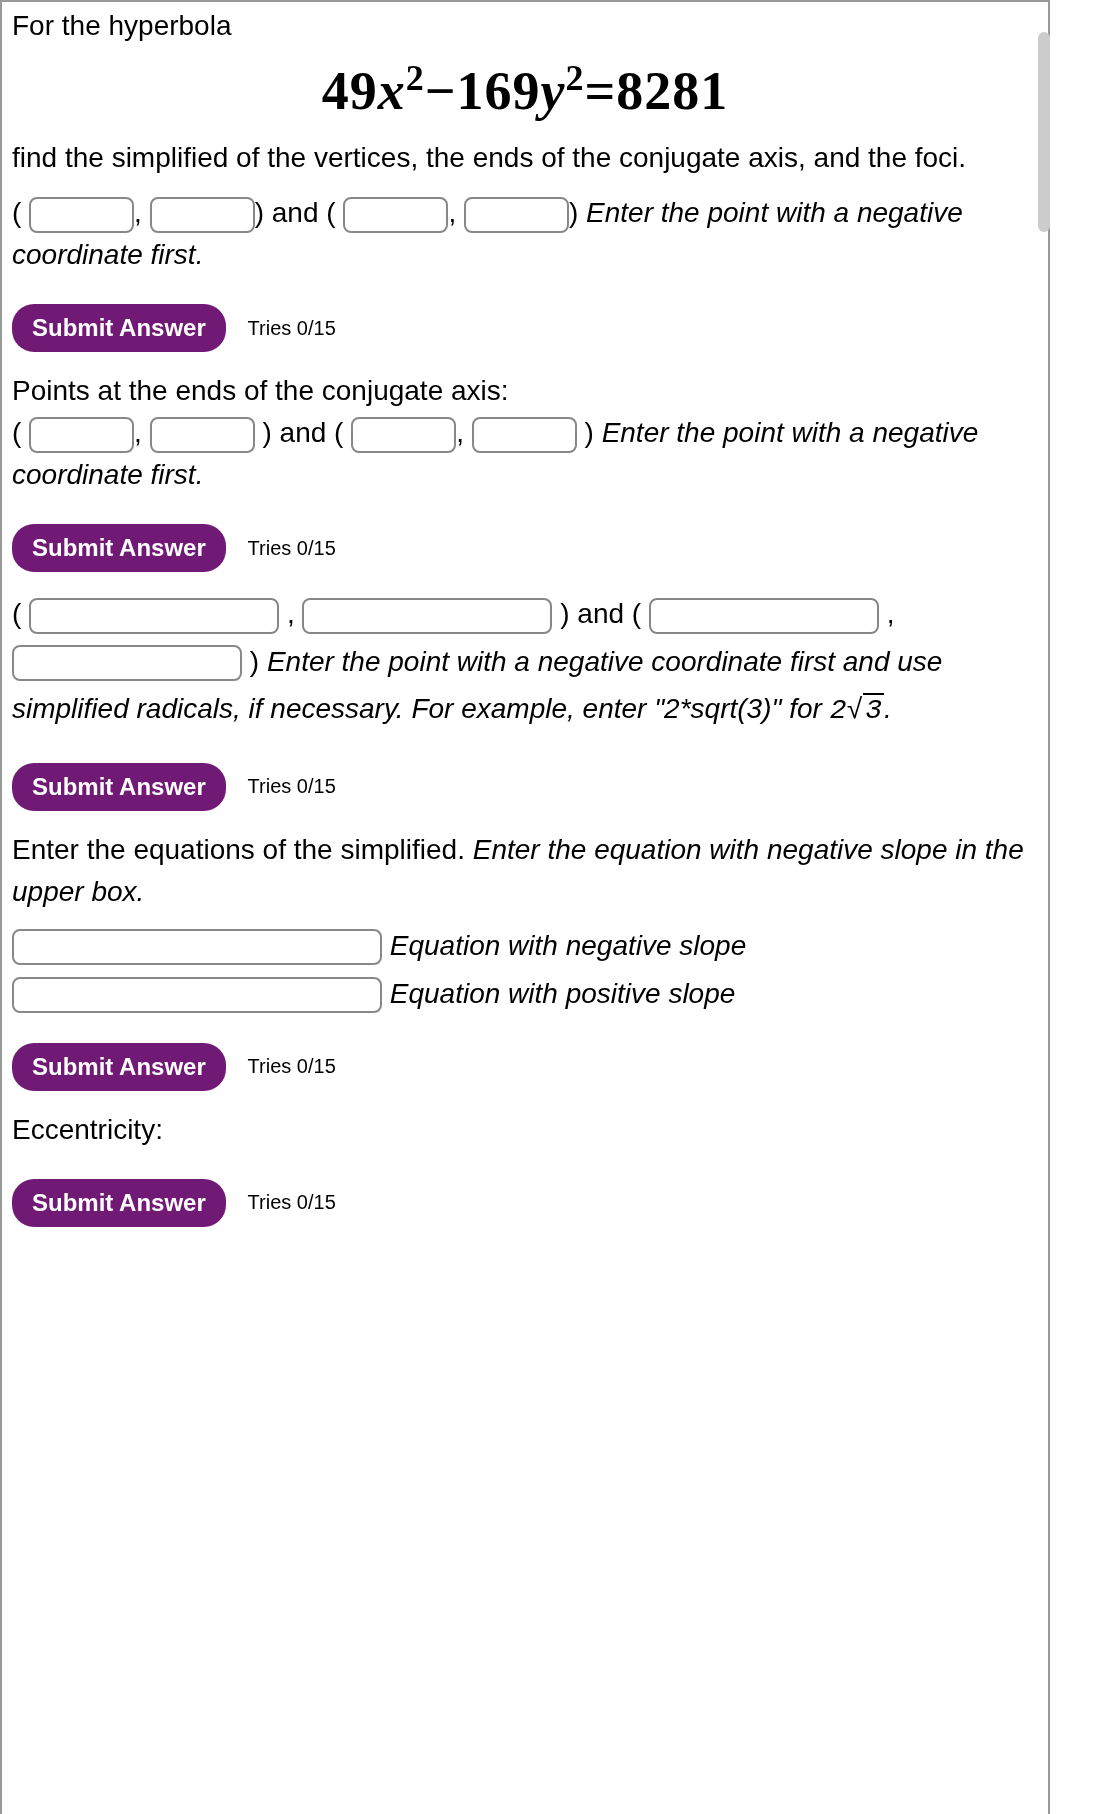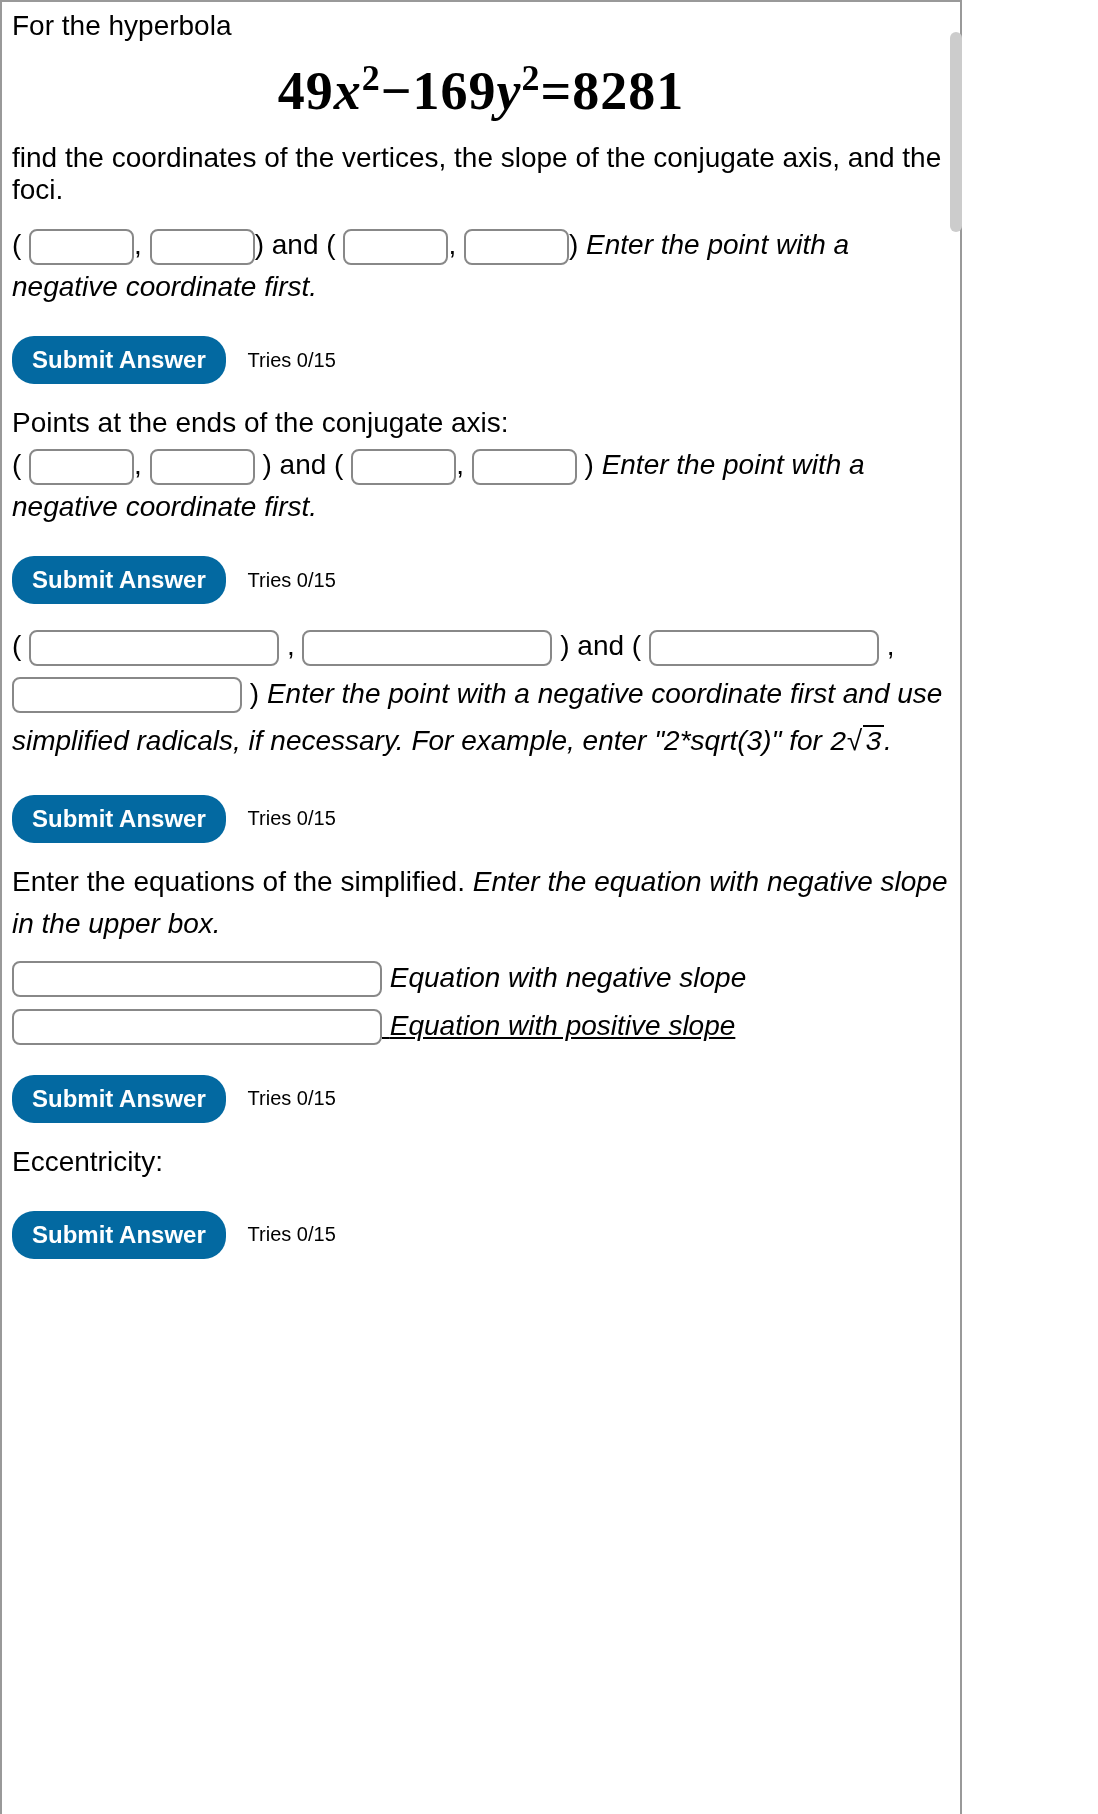--- a/index.html
+++ b/index.html
@@ -5,21 +5,21 @@
   * { box-sizing: border-box; }
   body {
     font-family: Arial, Helvetica, sans-serif;
     font-size: 28px;
     color: #000;
     margin: 0;
     padding: 0;
     background: #fff;
   }
   .page {
-    width: 962px;
+    width: 1050px;
     border-left: 2px solid #999;
     border-right: 2px solid #999;
     border-top: 2px solid #999;
     padding: 8px 10px 20px 10px;
     position: relative;
     min-height: 1814px;
   }
   .scrollbar {
     position: absolute;
     right: -2px;
@@ -59,21 +59,21 @@
     vertical-align: middle;
   }
   input.wider {
     width: 230px; height: 36px;
     border: 2px solid #888; border-radius: 8px;
     font-size: 22px; padding: 2px 6px;
     vertical-align: middle;
   }
   .submit-row { margin: 28px 0 10px 0; }
   .submit-btn {
-    background: #0369a1;
+    background: #701a75;
     color: #fff;
     border: none;
     border-radius: 22px;
     padding: 10px 20px;
     font-size: 24px;
     font-weight: bold;
     cursor: pointer;
     vertical-align: middle;
   }
   .tries { margin-left: 14px; font-size: 20px; vertical-align: middle; }
@@ -91,21 +91,21 @@
 
 <div class="page">
   <div class="scrollbar"></div>
 
   <div>For the hyperbola</div>
 
   <div class="equation">
     <span>49</span><span class="math-ital">x</span><sup>2</sup><span>−</span><span>169</span><span class="math-ital">y</span><sup>2</sup><span>=</span><span>8281</span>
   </div>
 
-  <div>find the coordinates of the vertices, the slope of the conjugate axis, and the foci.</div>
+  <div>find the simplified of the vertices, the ends of the conjugate axis, and the foci.</div>
 
   <div class="section">
     <div>
       ( <input class="short" style="">, <input class="short" style="">)<span> and </span>( <input class="short" style="">, <input class="short" style="">) <span class="italic">Enter the point with a negative coordinate first.</span>
     </div>
   </div>
   <div class="submit-row">
     <button class="submit-btn">Submit Answer</button>
     <span class="tries">Tries 0/15</span>
   </div>
@@ -131,21 +131,21 @@
     <span class="tries">Tries 0/15</span>
   </div>
 
   <div class="section">
     <div>
       <span>Enter the equations of the simplified. </span><span class="italic">Enter the equation with negative slope in the upper box.</span>
     </div>
     <div style="margin-top:12px;">
       <input class="long" style=""> <span class="italic">Equation with negative slope</span>
     </div>
-    <div style="margin-top:6px;text-decoration:underline;">
+    <div style="margin-top:6px;">
       <input class="long" style=""> <span class="italic">Equation with positive slope</span>
     </div>
   </div>
   <div class="submit-row">
     <button class="submit-btn">Submit Answer</button>
     <span class="tries">Tries 0/15</span>
   </div>
 
   <div class="section">
     <div>Eccentricity:</div>

